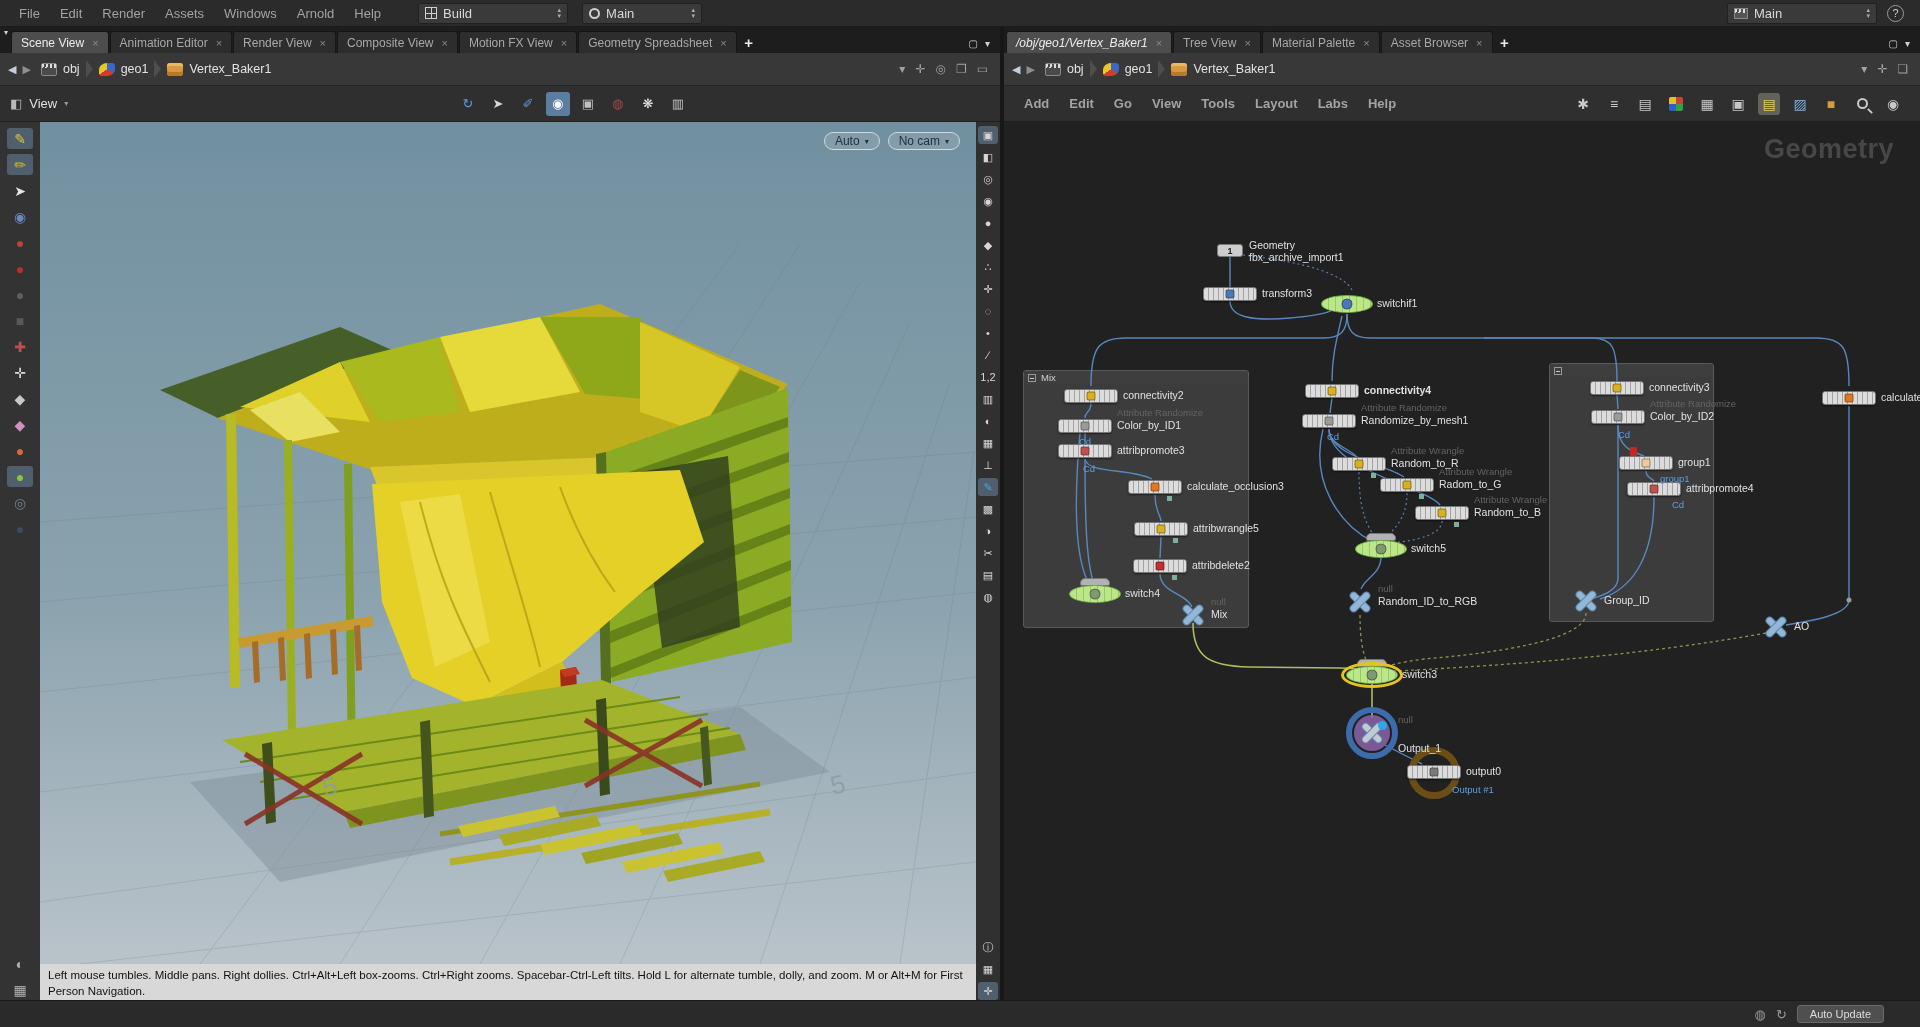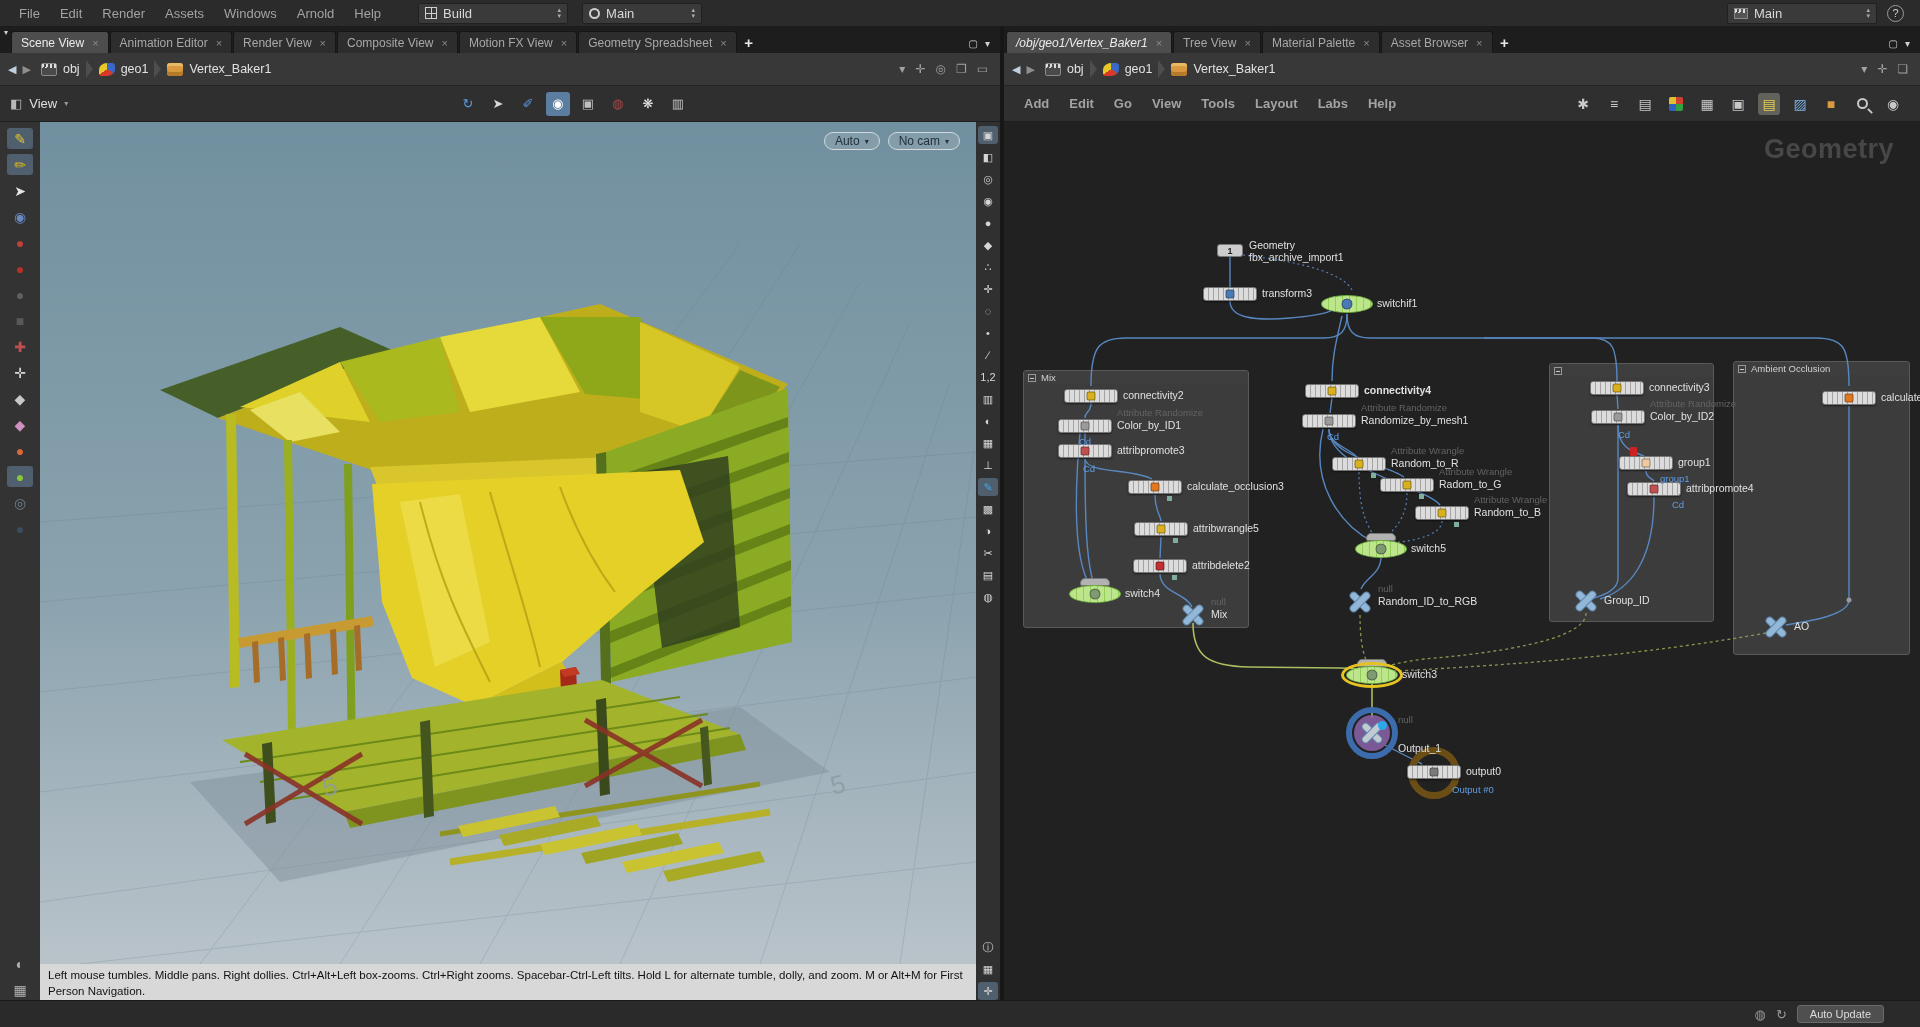--- a/index.html
+++ b/index.html
@@ -502,26 +502,20 @@
                 <span class="gcol"></span>
                 <span>Mix</span>
               </div>
             </div>
             <div class="ngroup" style="left: 545px; top: 241px; width: 165px; height: 259px;">
               <div class="ghead">
                 <span class="gcol"></span>
                 <span></span>
               </div>
             </div>
-            <div class="ngroup" style="left: 729px; top: 239px; width: 177px; height: 294px;">
-              <div class="ghead">
-                <span class="gcol"></span>
-                <span>Ambient Occlusion</span>
-              </div>
-            </div>
           </div>
         <svg id="wires" width="916" height="878" viewBox="0 0 916 878">
           <g fill="none" stroke="#5a8cc8" stroke-width="1.4" opacity="0.95">
             <path d="M226,135 L226,165"></path>
             <path d="M226,179 C226,196 250,199 286,196 C320,193 333,190 338,178"></path>
             <path d="M343,192 C343,210 336,216 320,216 L122,216 C94,216 87,226 87,264"></path>
             <path d="M343,192 C343,210 350,216 366,216 L588,216 C609,216 613,226 613,260"></path>
             <path d="M480,216 L812,216 C840,216 845,226 845,264"></path>
             <path d="M338,194 C332,220 328,235 328,259"></path>
             <path d="M87,281 C87,291 81,289 81,296"></path>
@@ -704,21 +698,21 @@
               <div class="bar b2" style="background: rgb(194, 203, 210);"></div>
             </div>
             <div class="flagdot" style="left: 374px; top: 599px;"></div>
             <div class="nlabel" style="left: 394px; top: 620px;">Output_1</div>
             <div class="glabel" style="left: 394px; top: 592px;">null</div>
             <div class="ringc" style="left: 404px; top: 625px; width: 52px; height: 52px; border: 7px solid rgb(107, 78, 22);"></div>
             <div class="sop" style="left: 403px; top: 643px;">
               <span class="chip" style="background: rgb(122, 122, 122);"></span>
             </div>
             <div class="nlabel" style="left: 462px; top: 643px;">output0</div>
-            <div class="slabel" style="left: 448px; top: 662px;">Output #0</div>
+            <div class="slabel" style="left: 448px; top: 662px;">Output #1</div>
           </div>
       </div>
     </div>
   </div>
 
   <div class="bottombar">
     <div class="bb-right">
       <span class="bb-ic">◍</span>
       <span class="bb-ic">↻</span>
       <button class="autoupdate">Auto Update</button>

